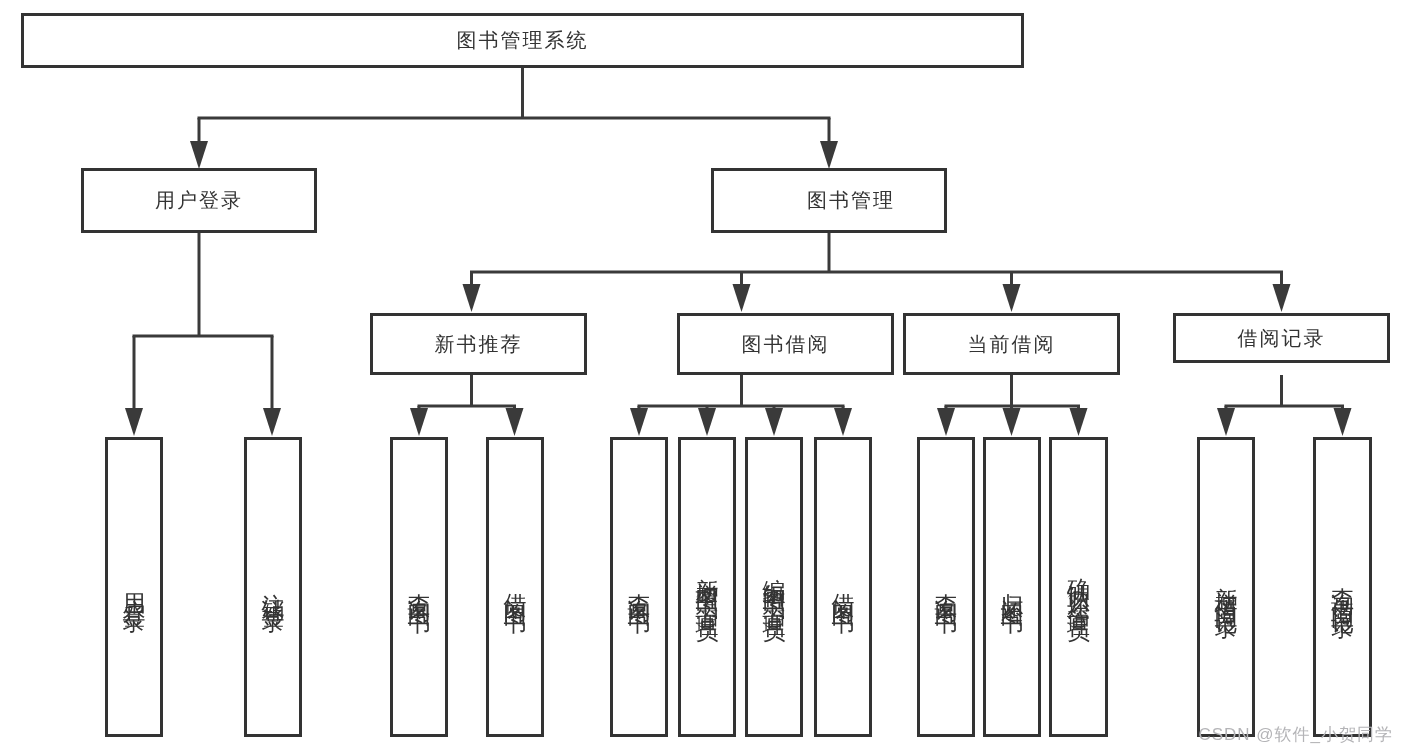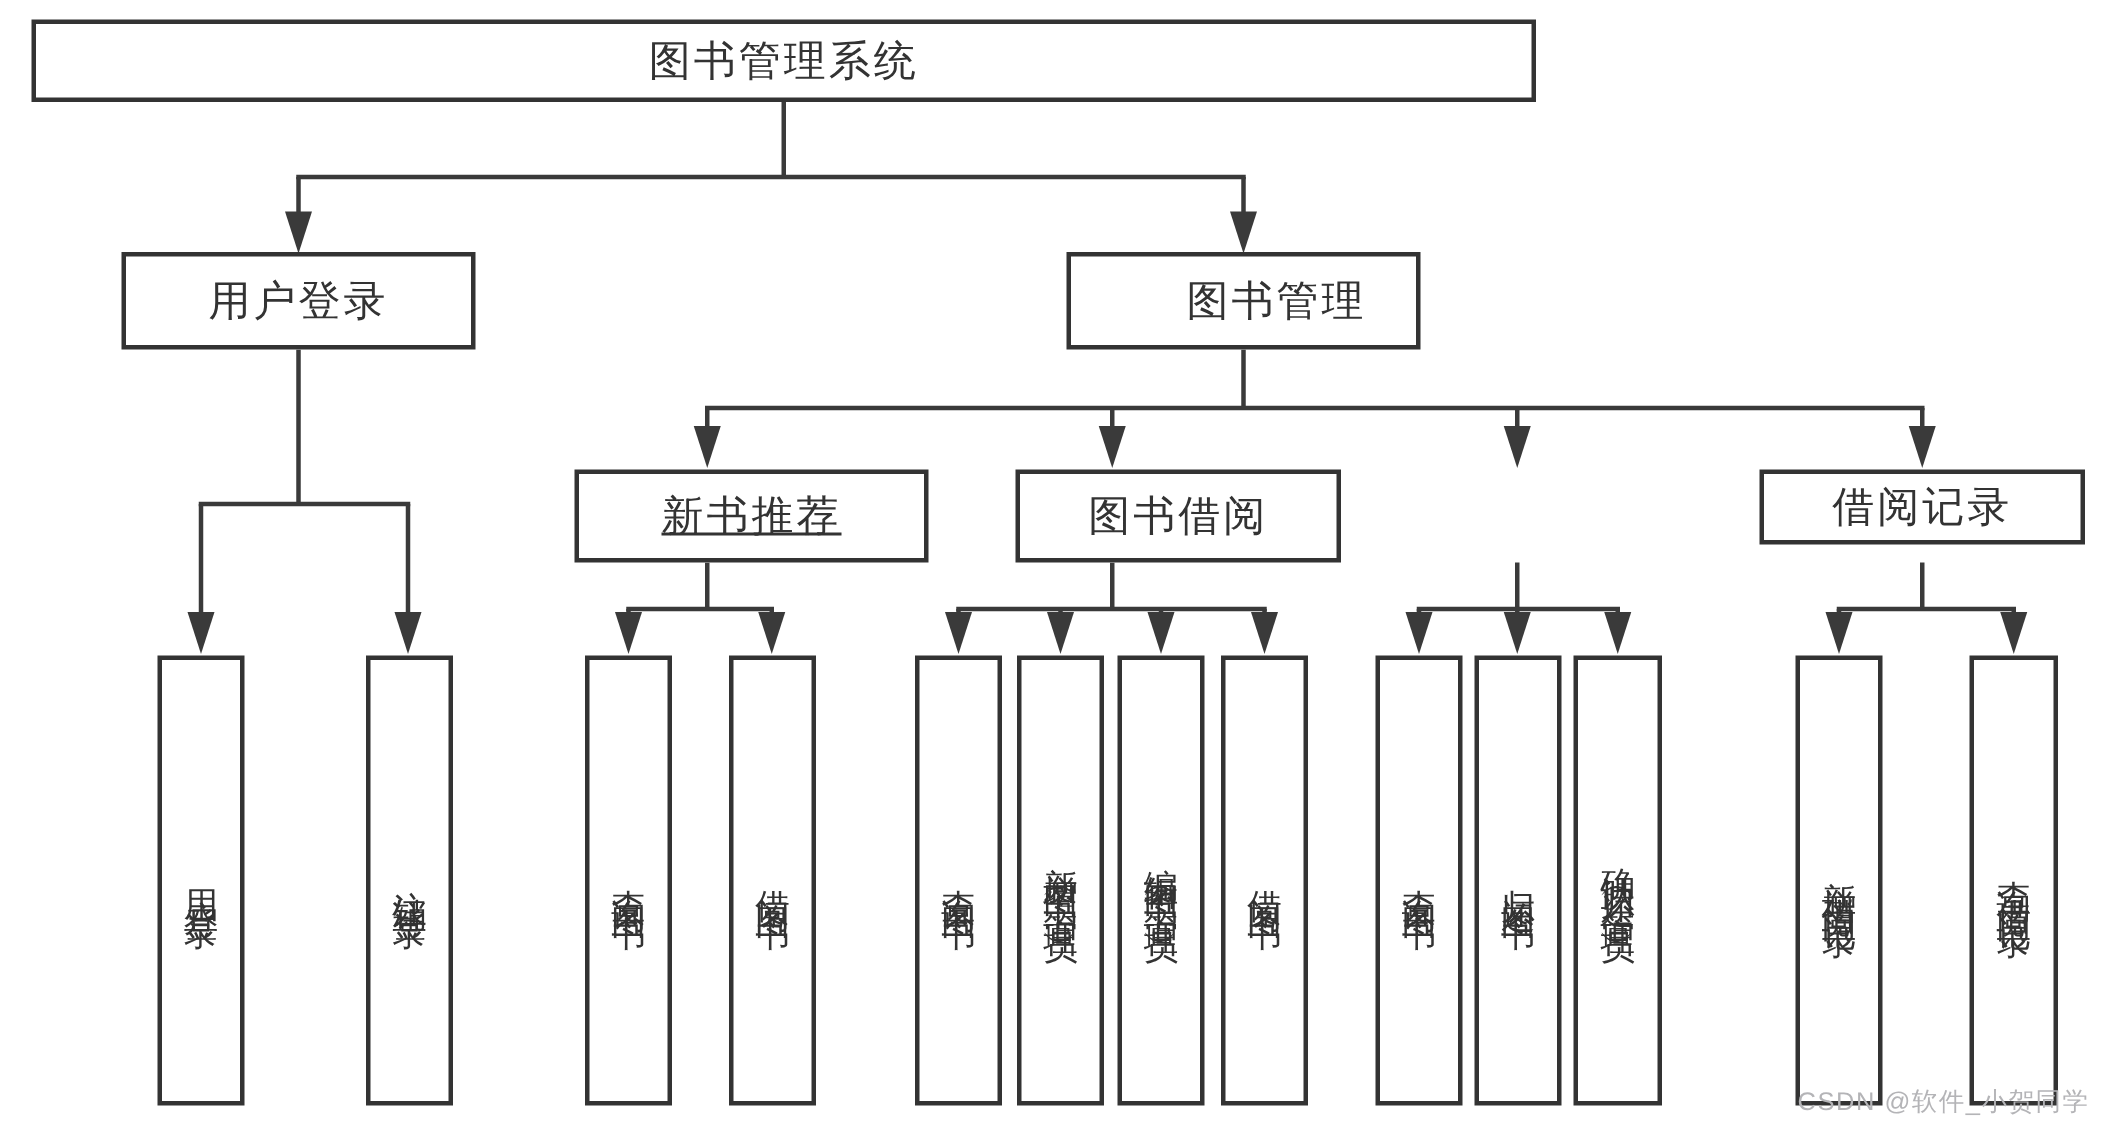--- a/index.html
+++ b/index.html
@@ -21,21 +21,21 @@
     box-sizing: border-box;
     border: 3px solid #333333;
     background: #ffffff;
     color: #333333;
     display: flex;
     align-items: center;
     justify-content: center;
     z-index: 2;
   }
   .h-node {
-    font-size: 28px;
+    font-size: 20px;
     letter-spacing: 2px;
     white-space: nowrap;
   }
   .leaf {
     writing-mode: vertical-rl;
     text-orientation: mixed;
     font-size: 23px;
     letter-spacing: 6px;
     line-height: 1;
   }
@@ -125,25 +125,28 @@
     <span>图书管理系统</span>
   </div>
 
   <div class="node h-node" style="left:81px; top:168px; width:236px; height:65px;">
     <span>用户登录</span>
   </div>
   <div class="node h-node" style="left:711px; top:168px; width:236px; height:65px;padding-left:44px;">
     <span>图书管理</span>
   </div>
 
-  <div class="node h-node" style="left:383px; top:313px; width:236px; height:62px;text-decoration:underline;">
+  <div class="node h-node" style="left:370px; top:313px; width:217px; height:62px;">
     <span>新书推荐</span>
   </div>
   <div class="node h-node" style="left:633px; top:313px; width:217px; height:62px;margin-left:44px;">
     <span>图书借阅</span>
+  </div>
+  <div class="node h-node" style="left:903px; top:313px; width:217px; height:62px;">
+    <span>当前借阅</span>
   </div>
   <div class="node h-node" style="left:1173px; top:313px; width:217px; height:50px;">
     <span>借阅记录</span>
   </div>
 
   <div class="node leaf" style="left:105px; top:437px; width:58px; height:300px;">
     <span>用户登录</span>
   </div>
   <div class="node leaf" style="left:244px; top:437px; width:58px; height:300px;">
     <span>注销登录</span>

